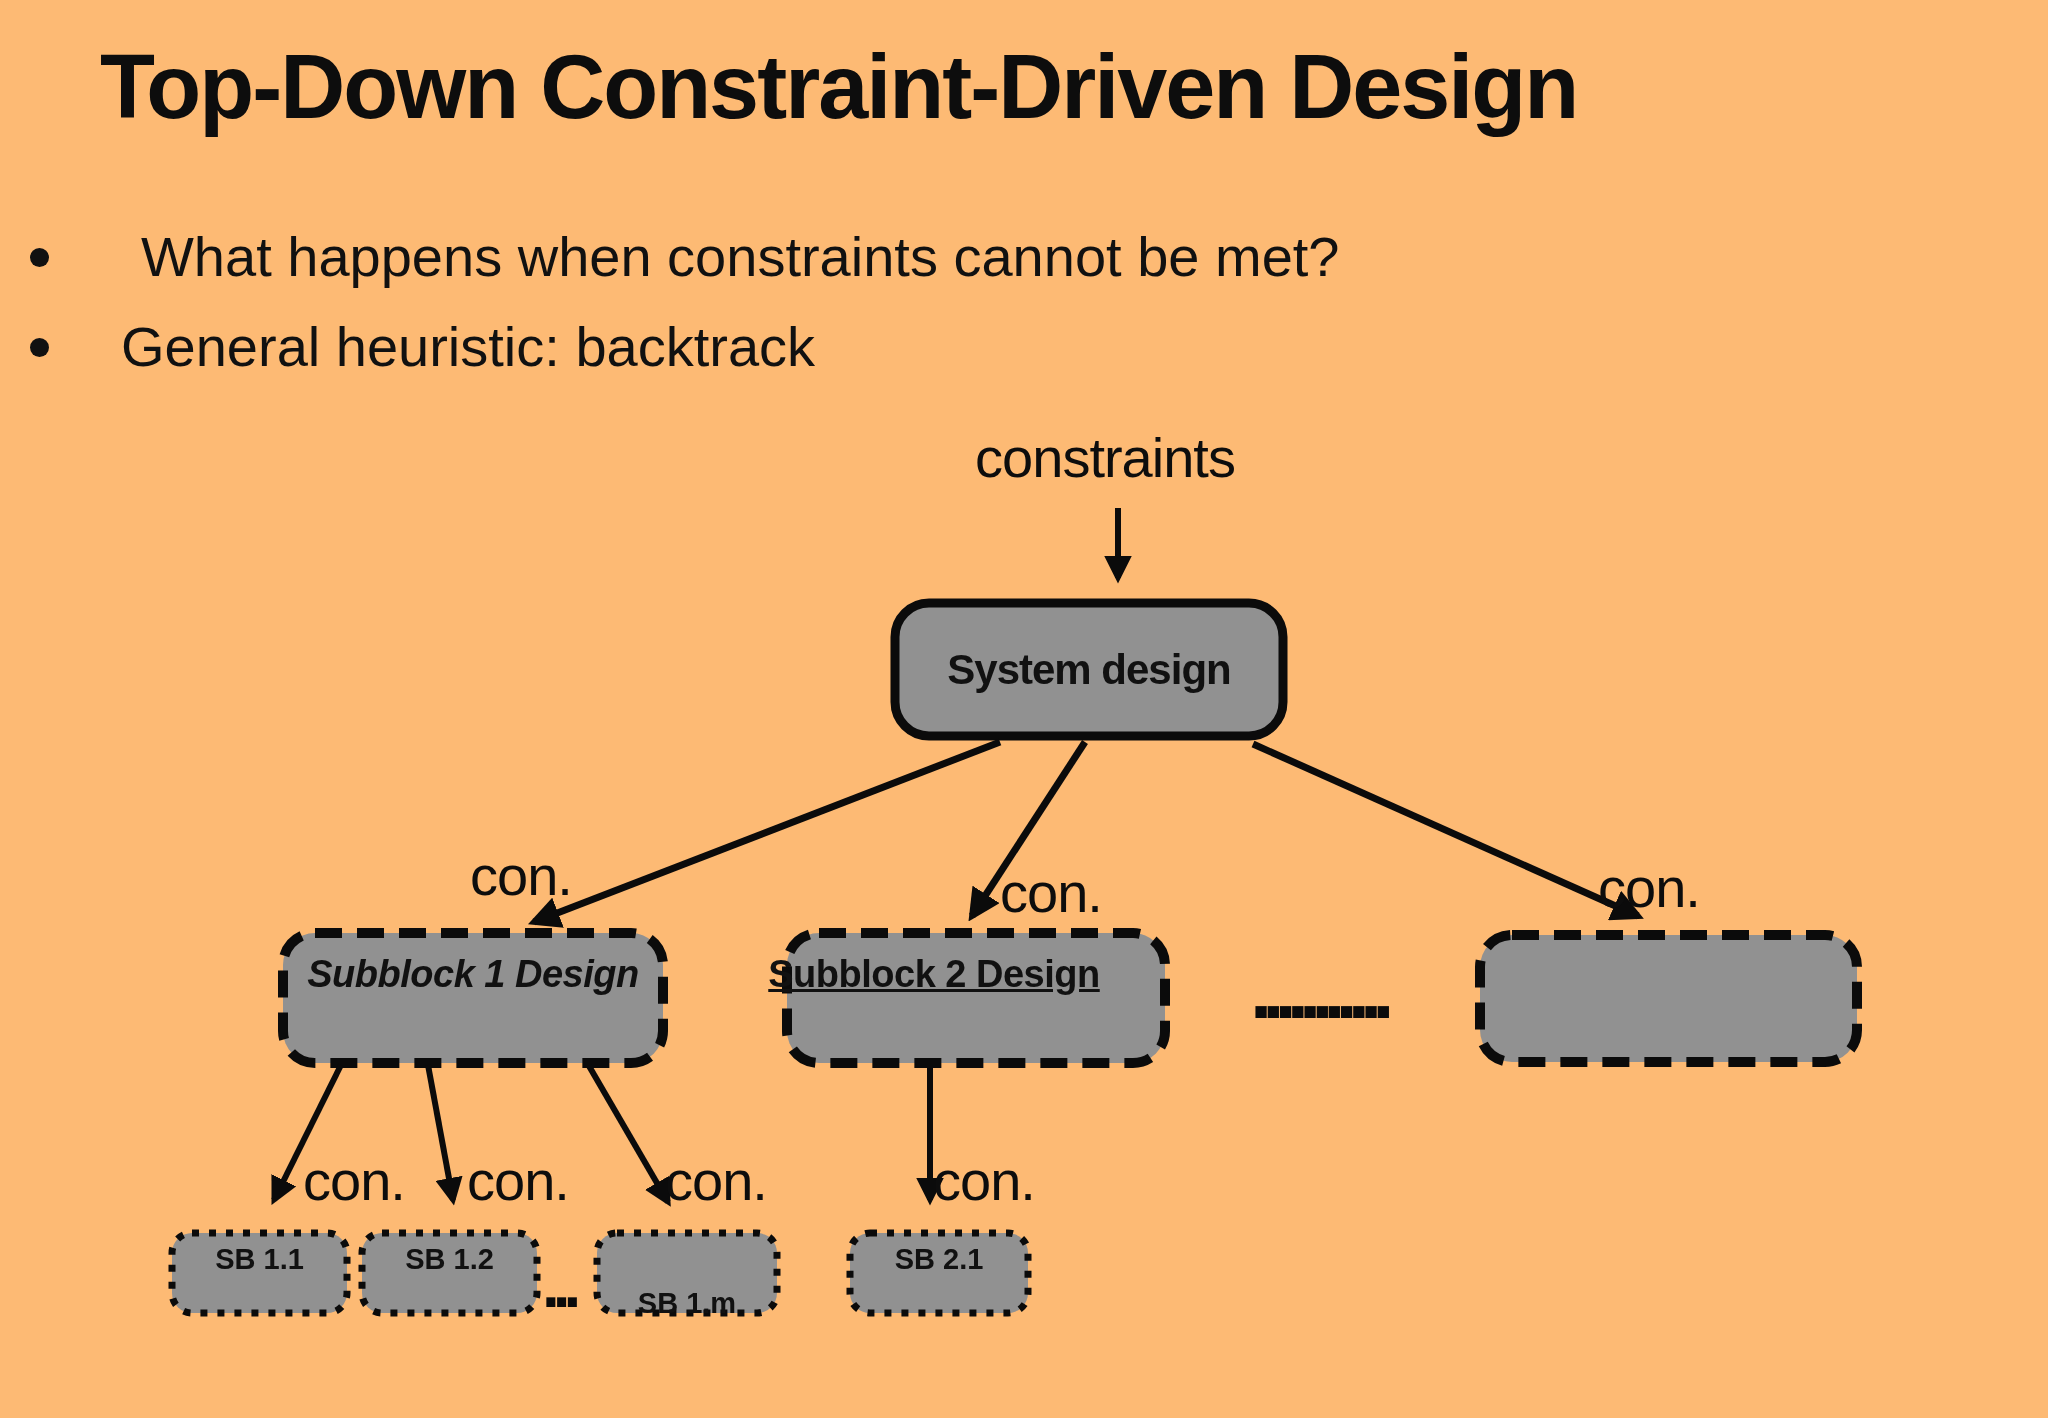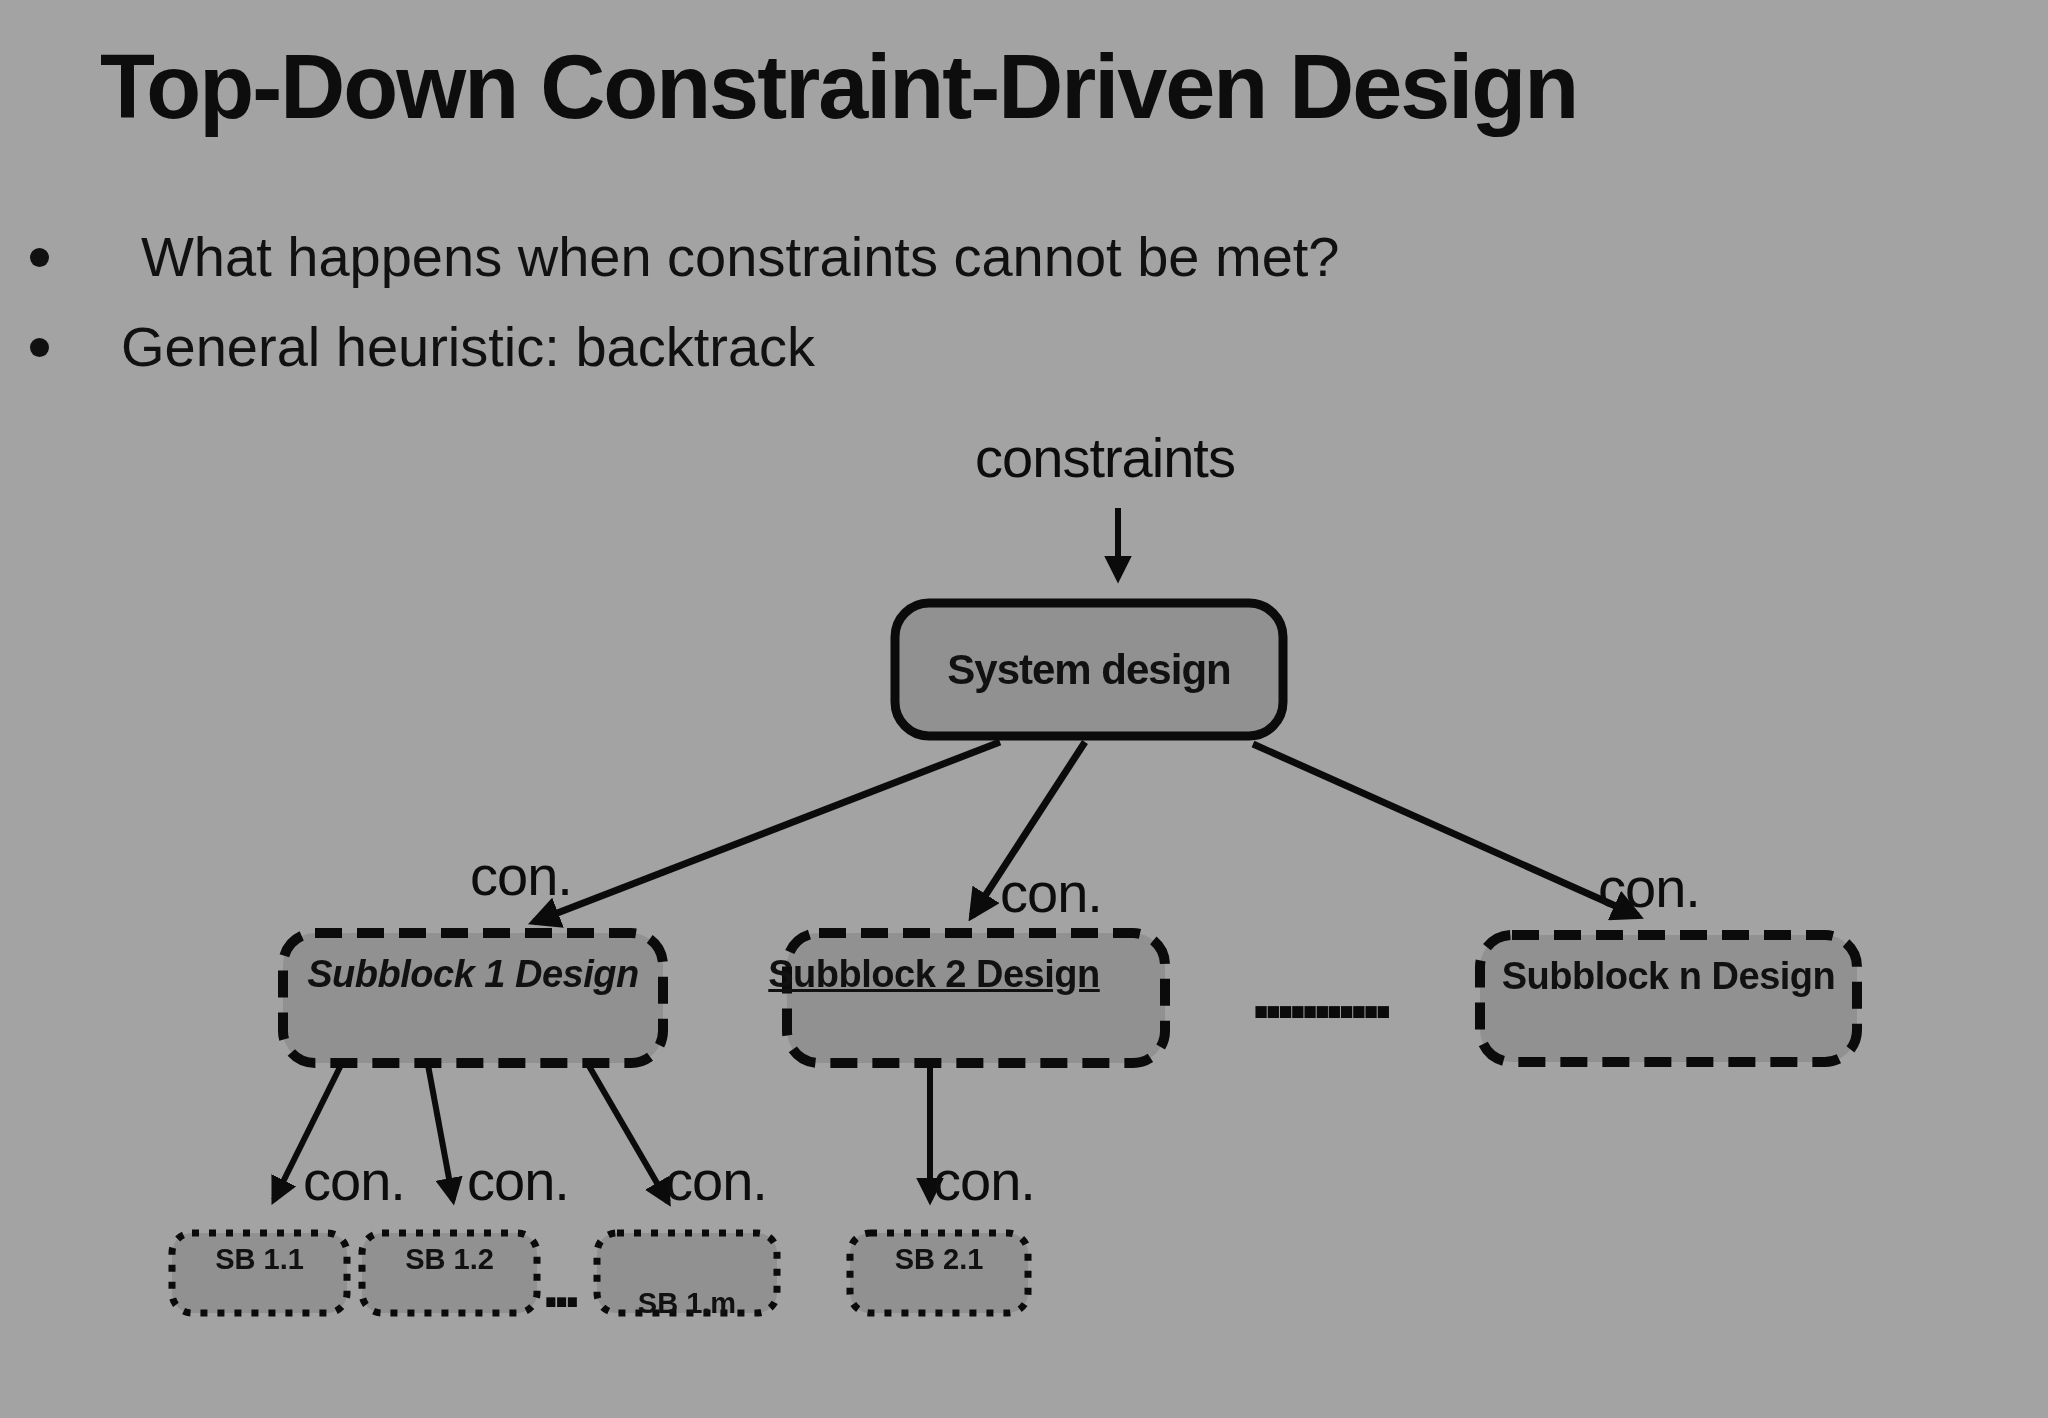--- a/index.html
+++ b/index.html
@@ -3,21 +3,21 @@
 <meta charset="utf-8">
 <style>
   :root{
     --box-fill:#919191;
     --ink:#0b0b0b;
   }
   html,body{margin:0;padding:0;background:#ffffff;}
   #canvas{
     position:relative;
     width:2048px;height:1418px;
-    background:#a3a3a3;
+    background:#fdba74;
     overflow:hidden;
     font-family:"Liberation Sans", sans-serif;
     color:var(--ink);
   }
   #overlay{position:absolute;left:0;top:0;width:2048px;height:1418px;}
   .shape-fill{fill:var(--box-fill);stroke:var(--ink);}
   .arrow{stroke:var(--ink);fill:none;}
   .ink-fill{fill:var(--ink);}
 
   .title{
@@ -109,21 +109,20 @@
   <div class="lbl constraints-lbl">constraints</div>
 
   <div class="box-label sys-label">System design</div>
 
   <div class="lbl con-lbl" style="left:470px;top:843px;">con.</div>
   <div class="lbl con-lbl" style="left:1000px;top:860px;">con.</div>
   <div class="lbl con-lbl" style="left:1598px;top:855px;">con.</div>
 
   <div class="box-label sub-label" style="left:283px;top:953px;width:380px;font-style:italic;">Subblock 1 Design</div>
   <div class="box-label sub-label" style="left:745px;top:953px;width:378px;text-decoration:underline;">Subblock 2 Design</div>
-  <div class="box-label sub-label" style="left:1480px;top:955px;width:377px;">Subblock n Design</div>
 
   <div class="dots dots-sep">...........</div>
 
   <div class="lbl con-lbl" style="left:303px;top:1148px;">con.</div>
   <div class="lbl con-lbl" style="left:467px;top:1148px;">con.</div>
   <div class="lbl con-lbl" style="left:665px;top:1148px;">con.</div>
   <div class="lbl con-lbl" style="left:933px;top:1148px;">con.</div>
 
   <div class="box-label sb-label" style="left:172px;top:1243px;width:175px;">SB 1.1</div>
   <div class="box-label sb-label" style="left:362px;top:1243px;width:175px;">SB 1.2</div>

